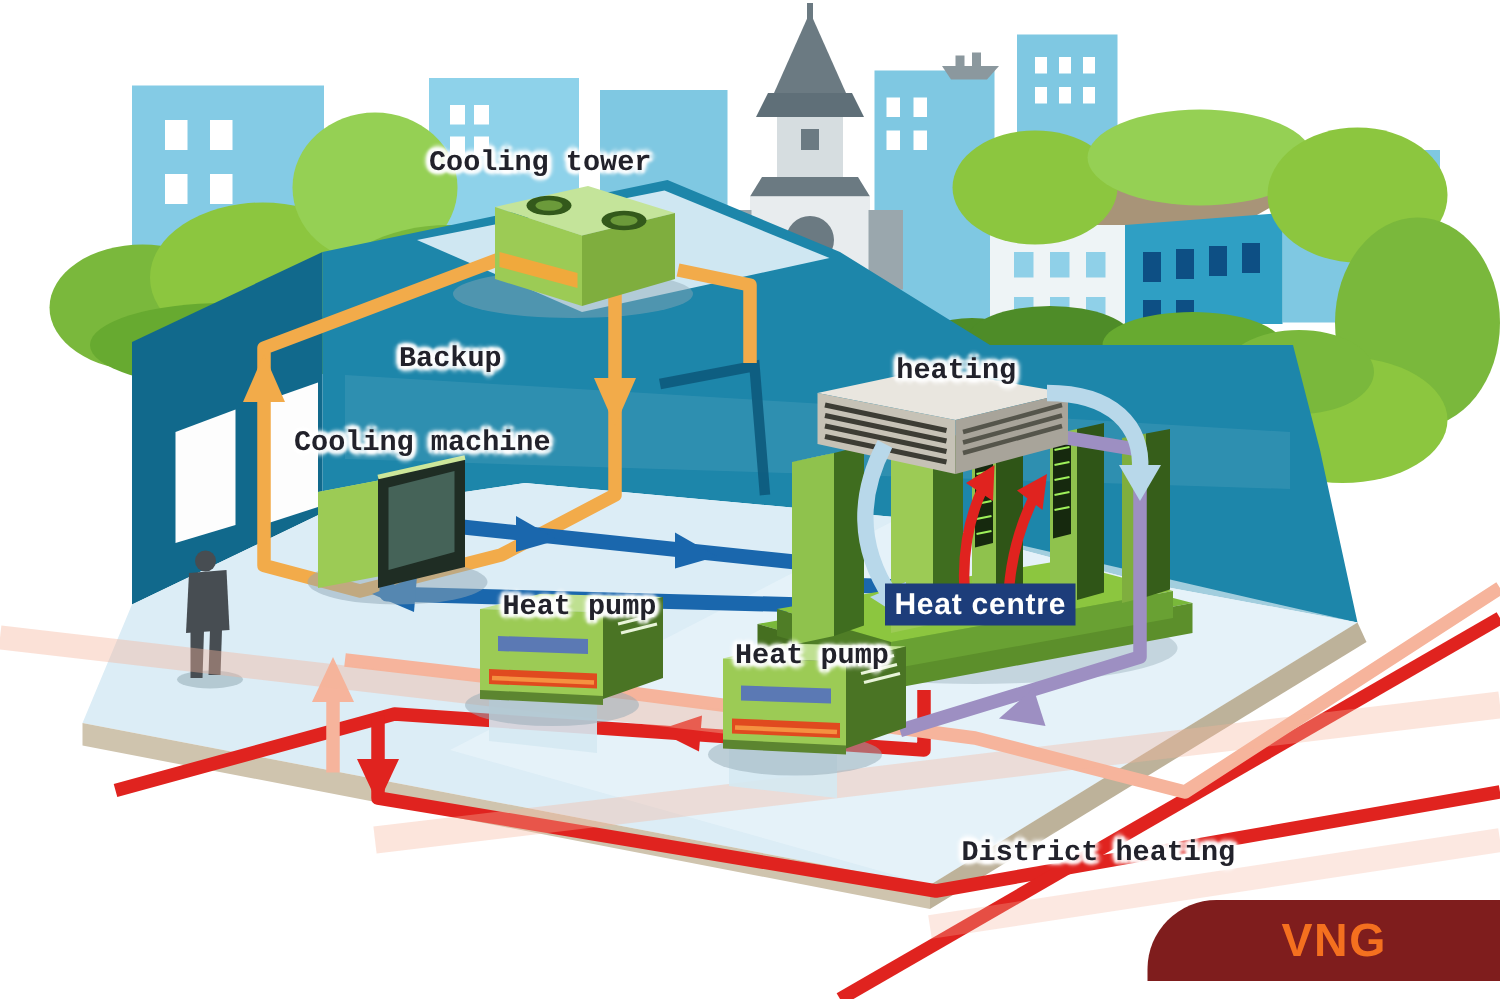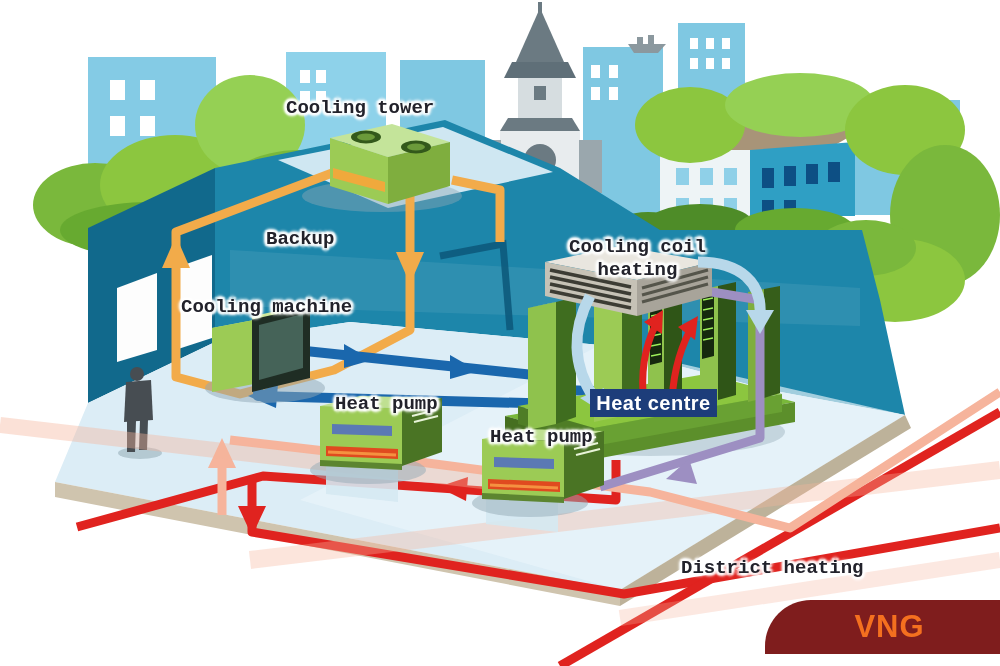--- a/index.html
+++ b/index.html
@@ -309,27 +309,26 @@
     <polygon points="482,439 564,441 564,501 482,495" fill="#9ccb55"></polygon>
     <polygon points="494,457 554,459 554,469 494,467" fill="#5b79b4"></polygon>
     <polygon points="488,479 560,482 560,492 488,489" fill="#e04a1f"></polygon>
     <line x1="490" y1="485" x2="558" y2="488" stroke="#f59140" stroke-width="3"></line>
     <polygon points="482,493 564,497 564,503 482,499" fill="#5c8530"></polygon>
   </g>
 </svg>
 
 <div class="lbl" style="left:286px;top:97px;">Cooling tower</div>
 <div class="lbl" style="left:234px;top:228px;padding-left:32px;">Backup</div>
-<div class="lbl" style="left:181px;top:296px;">Cooling machine</div>
+<div class="lbl" style="left:181px;top:284px;padding-left:15px;">Cooling machine</div>
 <div class="lbl center" id="battery-label">
-  <div>Cooling coil</div>
   <div>heating</div>
 </div>
 <div class="lbl" style="left:335px;top:393px;">Heat pump</div>
 <div class="lbl" style="left:490px;top:426px;">Heat pump</div>
 <div id="dc-label">Heat centre</div>
-<div class="lbl" style="left:681px;top:557px;">District heating</div>
+<div class="lbl" style="left:641px;top:557px;">District heating</div>
 
 <div id="logo">
   <span class="brand">VNG</span>
 </div>
 
 </div>
 
 </body></html>

